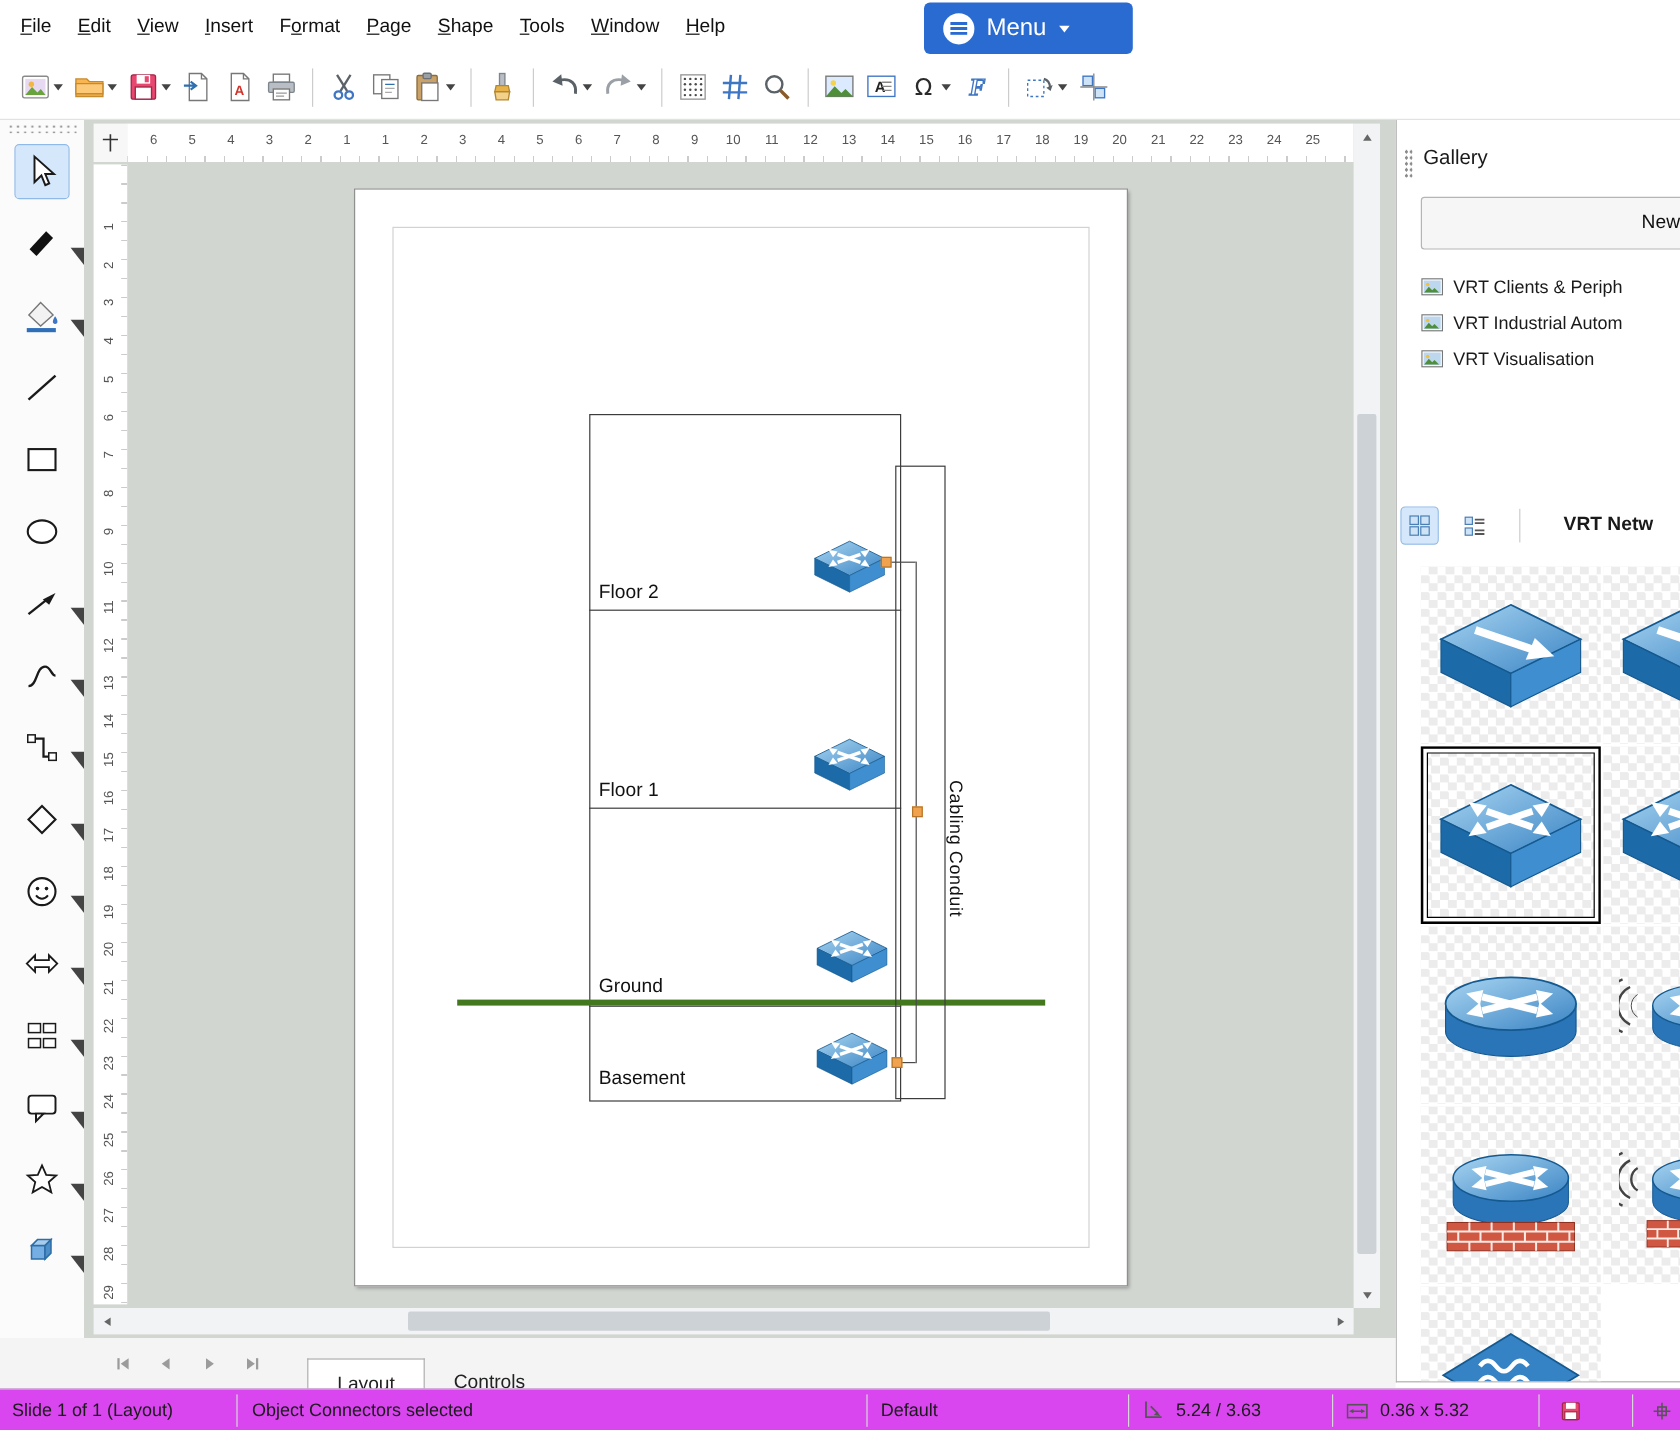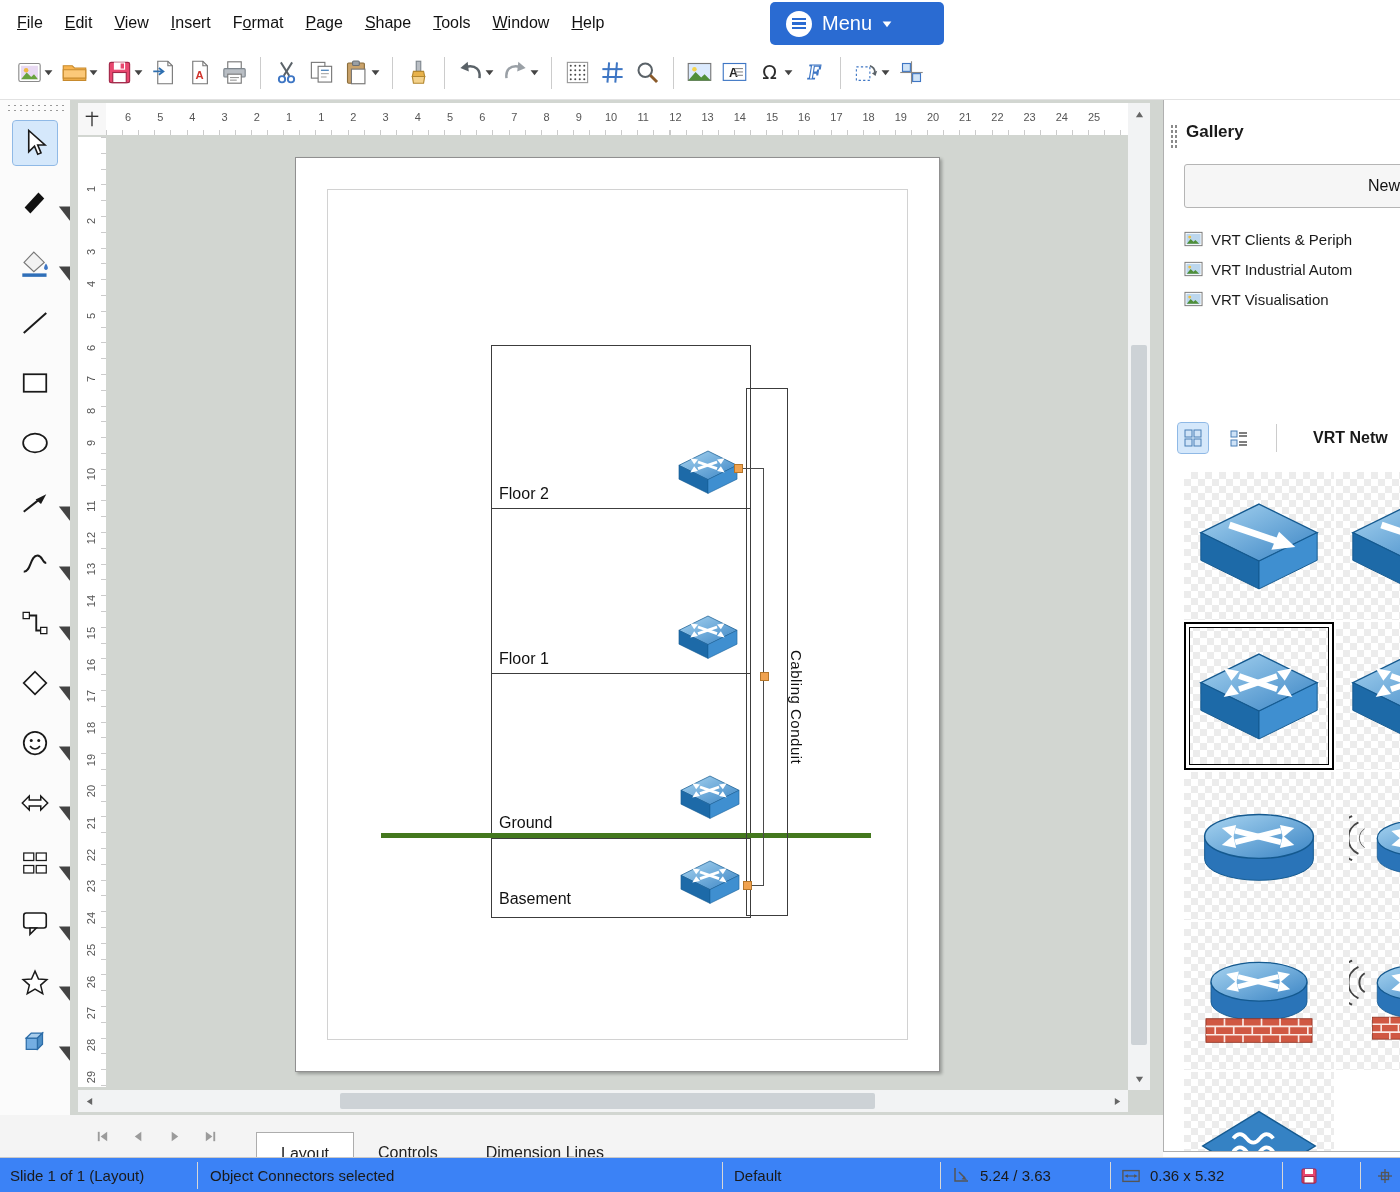--- a/index.html
+++ b/index.html
@@ -74,28 +74,28 @@
   #v-thumb{left:3px;right:3px;top:242px;height:700px;}
   #h-thumb{top:3px;bottom:3px;left:262px;width:535px;}
   #h-scroll .sb-btn.right{position:absolute;right:0;top:0;}
   #v-scroll .sb-btn.down{position:absolute;bottom:0;left:0;}
 
   
   #gallery{position:absolute;left:1163px;top:100px;width:237px;height:1052px;background:#fff;
     border-left:1px solid #b0b0b0;border-bottom:1px solid #b0b0b0;overflow:hidden;}
   .g-grip{position:absolute;left:6px;top:24px;width:7px;height:24px;
     background-image:radial-gradient(#8a8a8a 1px,transparent 1.3px);background-size:4px 5px;}
-  #gallery-title{position:absolute;left:22px;top:22px;font-size:17px;font-weight:bold;}
+  #gallery-title{position:absolute;left:22px;top:22px;font-size:17px;font-weight:normal;}
   #new-theme-btn{position:absolute;left:20px;top:64px;width:400px;height:44px;background:#f6f6f6;
     border:1px solid #b5b5b5;border-radius:3px;font-size:16px;color:#111;text-align:center;line-height:42px;cursor:pointer;}
   #theme-list{position:absolute;left:14px;top:124px;width:223px;}
   .theme-row{display:flex;align-items:center;gap:8px;height:30px;padding-left:6px;font-size:15px;cursor:pointer;white-space:nowrap;}
   .theme-row.selected{background:var(--sel);color:#fff;}
   .theme-ic{flex:none;display:flex;} .theme-ic svg{width:19px;height:16px;}
-  #gallery-toolbar{position:absolute;left:14px;top:318px;height:40px;display:flex;align-items:center;gap:16px;}
+  #gallery-toolbar{position:absolute;left:4px;top:318px;height:40px;display:flex;align-items:center;gap:16px;}
   .gv-btn{width:30px;height:30px;display:flex;align-items:center;justify-content:center;border-radius:3px;cursor:pointer;}
   .gv-btn.active{background:#d5e8fb;outline:1px solid #8fb9e6;}
   .gv-btn svg{width:22px;height:22px;}
   .g-sep{width:1px;height:28px;background:#ccc;margin:0 6px;}
   #current-theme{font-size:16px;font-weight:bold;white-space:nowrap;margin-left:14px;}
   #gallery-items{position:absolute;left:20px;top:372px;width:320px;display:grid;
     grid-template-columns:150px 150px;grid-auto-rows:148px;gap:2px;}
   .gal-item{display:flex;align-items:center;justify-content:center;cursor:pointer;
     background:repeating-conic-gradient(#ececec 0% 25%,#ffffff 0% 50%) 0 0/14px 14px;}
   .gal-item.selected{border:2px solid #000;box-shadow:inset 0 0 0 3px #fff,inset 0 0 0 4px #000;}
@@ -104,21 +104,21 @@
   
   #tabbar{position:absolute;left:0;top:1115px;width:1163px;height:42px;background:#f4f4f4;}
   #slide-nav{position:absolute;left:84px;top:4px;display:flex;}
   .navbtn{width:36px;height:34px;display:flex;align-items:center;justify-content:center;cursor:pointer;}
   .navbtn svg{width:15px;height:15px;} .navbtn svg *{fill:#9b9b9b;}
   #tab-items{position:absolute;left:256px;top:0;height:42px;display:flex;align-items:stretch;margin-top:17px;}
   .tab{padding:0 24px;display:flex;align-items:center;font-size:16px;color:#222;cursor:pointer;}
   .tab.active{background:#fff;border:1px solid #adadad;border-bottom:none;}
 
   
-  #statusbar{position:absolute;left:0;top:1157px;width:1400px;height:35px;background:#3b82f6;
+  #statusbar{position:absolute;left:0;top:1157px;width:1400px;height:35px;background:#d946ef;
     border-top:1px solid #c9c9c9;font-size:15px;}
   .sbi{position:absolute;top:0;height:35px;display:flex;align-items:center;white-space:nowrap;}
   .sb-sep{position:absolute;top:4px;width:1px;height:27px;background:#d7d7d7;}
   .sicon{display:flex;align-items:center;} .sicon svg{width:18px;height:18px;}
 </style>
 </head>
 <body>
 
 <svg width="0" height="0" style="position:absolute" aria-hidden="true">
   <defs>
@@ -953,21 +953,20 @@
       <div class="navbtn">
         <svg viewBox="0 0 16 16">
           <polygon points="3,3 10,8 3,13"></polygon>
           <rect x="11" y="3" width="2" height="10"></rect>
         </svg>
       </div>
     </div>
   <div id="tab-items">
       <div class="tab active">Layout</div>
       <div class="tab">Controls</div>
-      <div class="tab">Dimension Lines</div>
     </div>
 </div>
 
 <div id="statusbar">
   <span class="sbi" style="left:10px">Slide 1 of 1 (Layout)</span>
   <span class="sb-sep" style="left:197px"></span>
   <span class="sbi" style="left:210px">Object Connectors selected</span>
   <span class="sb-sep" style="left:722px"></span>
   <span class="sbi" style="left:734px">Default</span>
   <span class="sb-sep" style="left:940px"></span>

